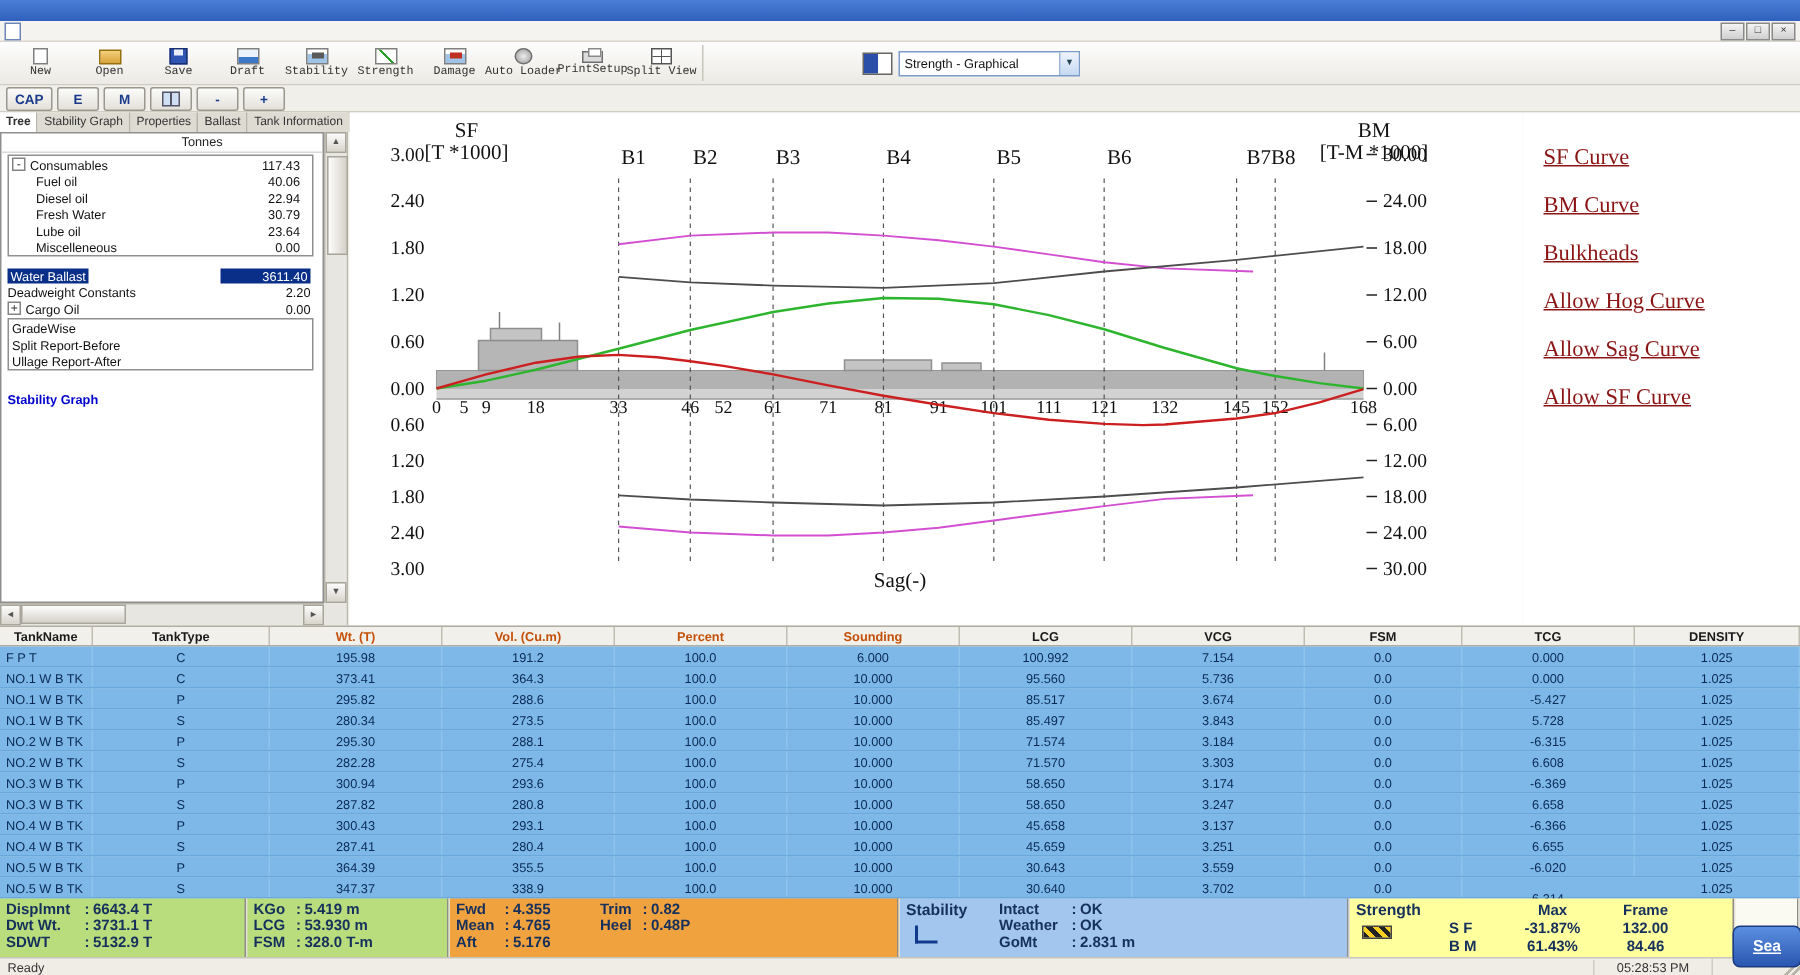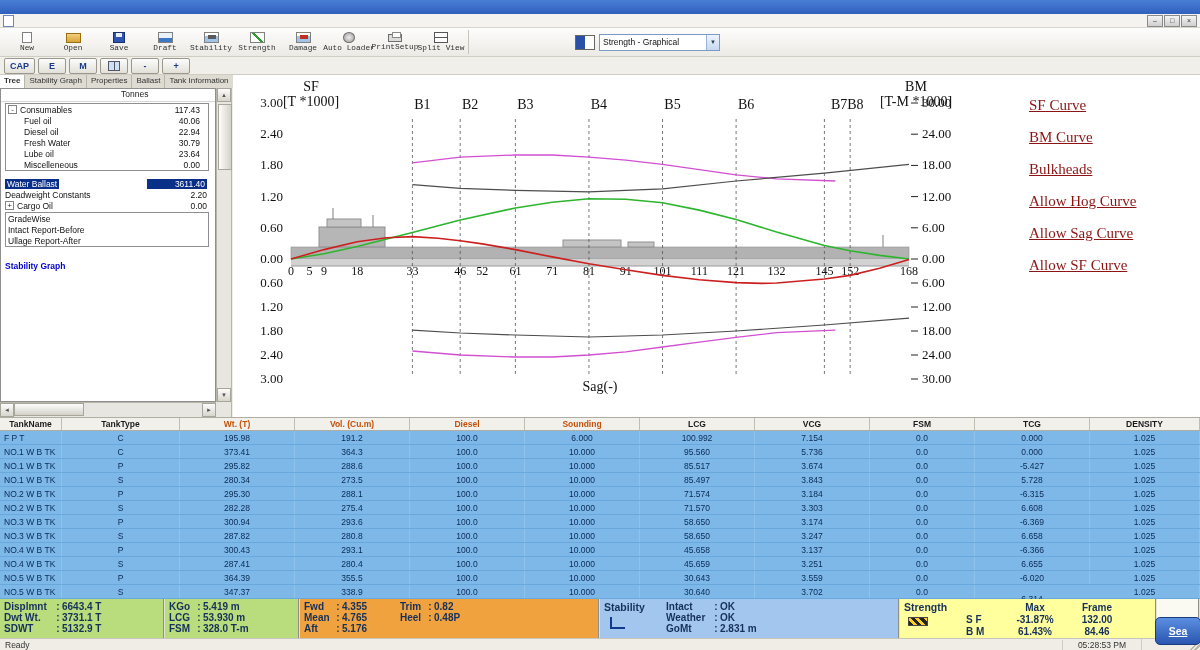--- a/index.html
+++ b/index.html
@@ -284,21 +284,21 @@
         <div class="tree-row">
           <span class="expander">+</span>
           <span class="tree-label">Cargo Oil</span>
           <span class="tree-value">0.00</span>
         </div>
         <div class="grp">
           <div class="tree-row">
             <span class="tree-label">GradeWise</span>
           </div>
           <div class="tree-row">
-            <span class="tree-label">Intact Report-Before</span>
+            <span class="tree-label">Split Report-Before</span>
           </div>
           <div class="tree-row">
             <span class="tree-label">Ullage Report-After</span>
           </div>
         </div>
         <div class="tree-row link">
           <span class="tree-label">Stability Graph</span>
         </div>
       </div>
   </div>
@@ -416,21 +416,21 @@
     <div class="legend-item">Allow Sag Curve</div>
     <div class="legend-item">Allow SF Curve</div>
   </div>
 
 <div class="tank-table">
   <div class="t-hdr" id="t-hdr">
       <div class="t-hc" style="width: 62px;">TankName</div>
       <div class="t-hc" style="width: 118px;">TankType</div>
       <div class="t-hc accent" style="width: 115px;">Wt. (T)</div>
       <div class="t-hc accent" style="width: 115px;">Vol. (Cu.m)</div>
-      <div class="t-hc accent" style="width: 115px;">Diesel</div>
+      <div class="t-hc accent" style="width: 115px;">Percent</div>
       <div class="t-hc accent" style="width: 115px;">Sounding</div>
       <div class="t-hc" style="width: 115px;">LCG</div>
       <div class="t-hc" style="width: 115px;">VCG</div>
       <div class="t-hc" style="width: 105px;">FSM</div>
       <div class="t-hc" style="width: 115px;">TCG</div>
       <div class="t-hc" style="width: 110px;">DENSITY</div>
     </div>
   <div id="t-body">
       <div class="t-row">
         <div class="t-c first" style="width: 62px;">F P T</div>

